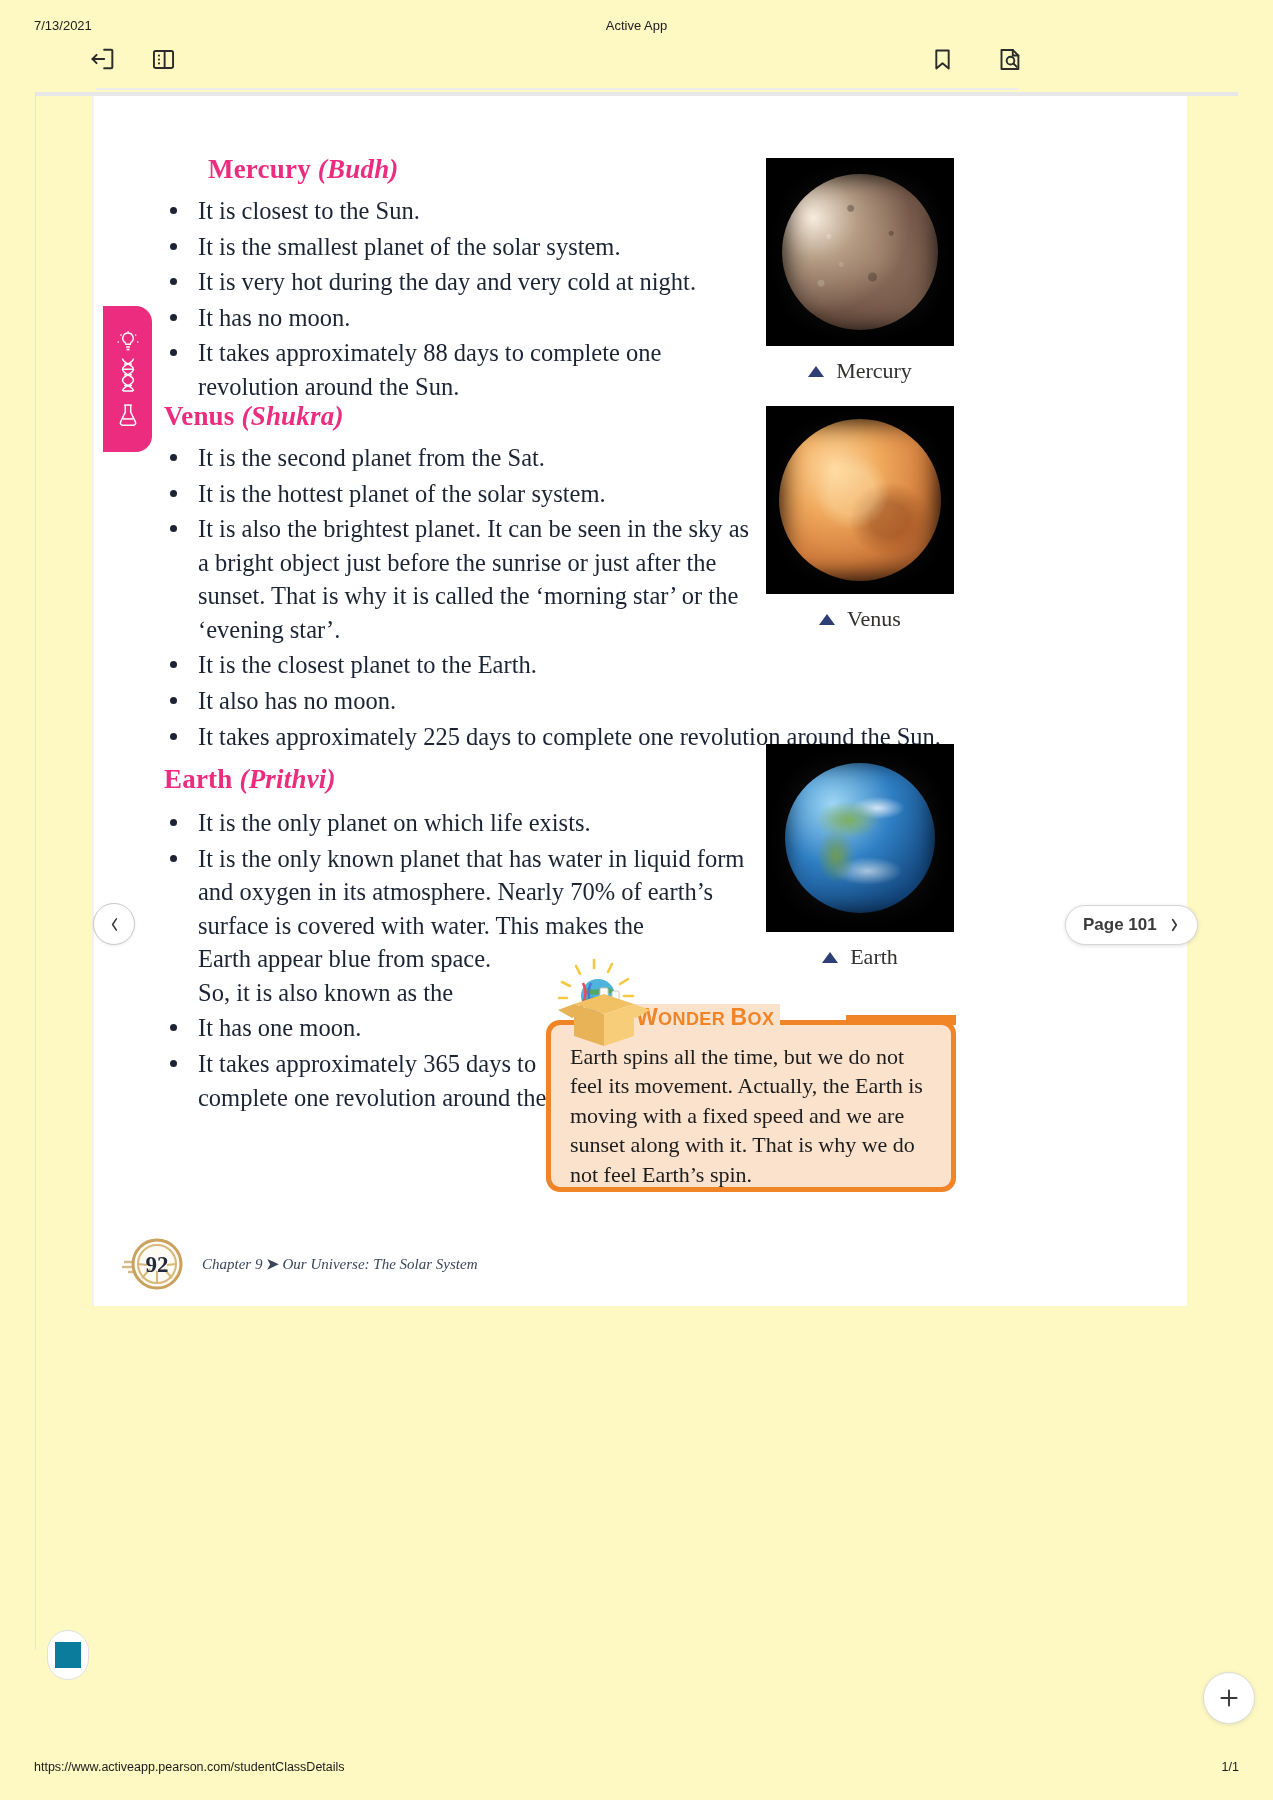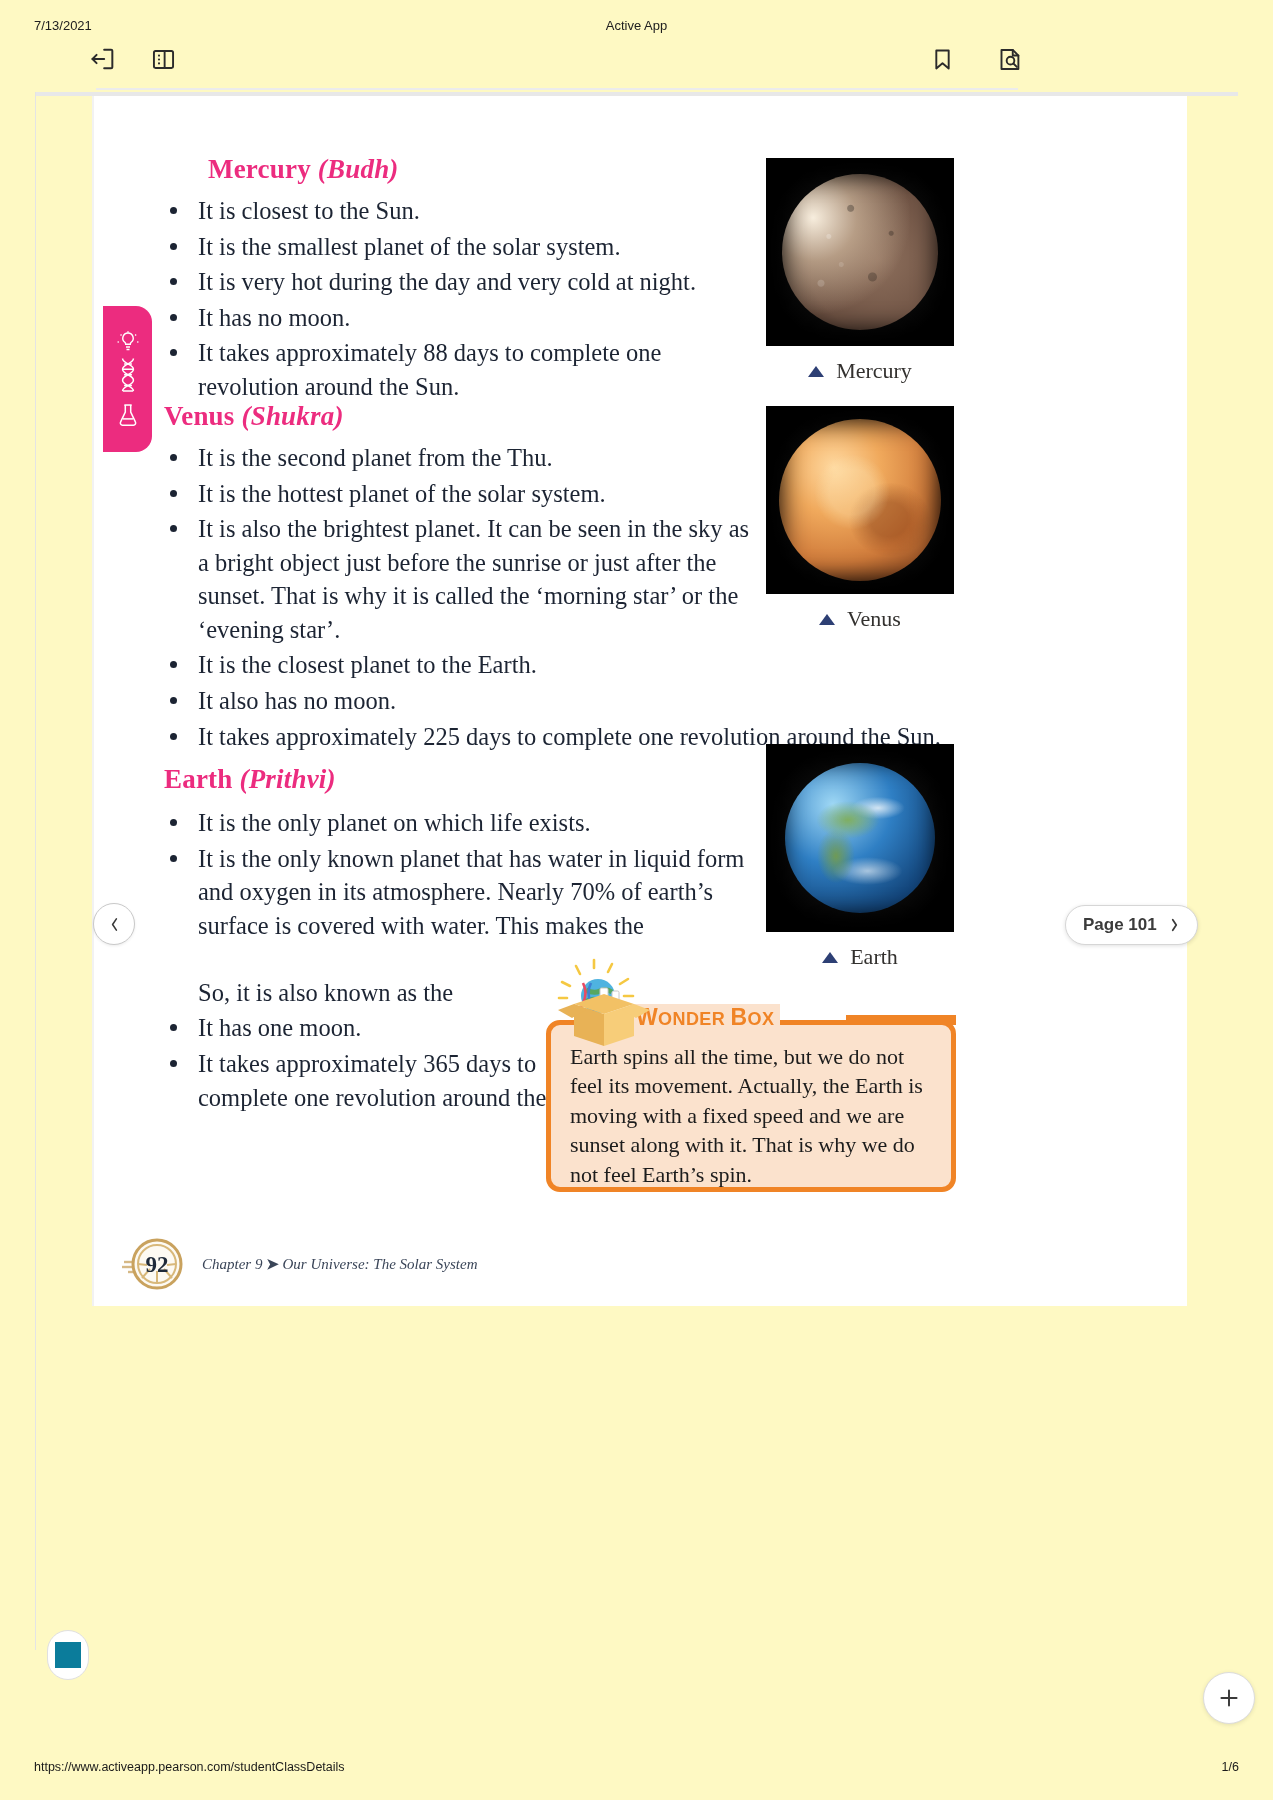--- a/index.html
+++ b/index.html
@@ -407,21 +407,21 @@
         <span class="caption-marker"></span>
         <span>Mercury</span>
       </div>
     </div>
 
     <h2 class="planet-title" style="left:70px; top:305px;">
       <span>Venus</span>
       <span class="hindi">(Shukra)</span>
     </h2>
     <ul class="facts" style="left:70px; top:345px; width:600px;">
-      <li>It is the second planet from the Thu.</li>
+      <li>It is the second planet from the Sat.</li>
       <li>It is the hottest planet of the solar system.</li>
       <li>It is also the brightest planet. It can be seen in the sky as a bright object just before the sunrise or just after the sunset. That is why it is called the ‘morning star’ or the ‘evening star’.</li>
       <li>It is the closest planet to the Earth.</li>
       <li>It also has no moon.</li>
       <li style="width:820px;">It takes approximately 225 days to complete one revolution around the Sun.</li>
     </ul>
 
     <div class="planet-fig" style="left:672px; top:310px;">
       <div class="planet-img">
         <div class="planet-sphere venus-sphere"></div>
@@ -437,21 +437,21 @@
       <span>Earth</span>
       <span class="hindi">(Prithvi)</span>
     </h2>
     <ul class="facts" style="left:70px; top:710px; width:600px;">
       <li>It is the only planet on which life exists.</li>
       <li style="width:600px;">
         
         <span>It is the only known planet that has water in liquid
         form and oxygen in its atmosphere. Nearly 70% of
         earth’s surface is covered with water. This makes the</span><br>
-        <br>
+        <span style="display:inline-block; width:455px;">Earth appear blue from space.</span><br>
         <span style="display:inline-block; width:455px;">So, it is also known as the</span><br>
       </li>
       <li style="width:440px;">It has one moon.</li>
       <li style="width:440px;">It takes approximately 365 days to complete one revolution around the Sun.</li>
     </ul>
 
     <div class="planet-fig" style="left:672px; top:648px;">
       <div class="planet-img">
         <div class="planet-sphere earth-sphere"></div>
         <div class="halo"></div>
@@ -541,16 +541,16 @@
   </div>
 
   <div class="add-fab">
     <svg width="26" height="26" viewBox="0 0 24 24" fill="none" stroke="#3a3a3a" stroke-width="1.8" stroke-linecap="round">
       <path d="M12 5v14M5 12h14"></path>
     </svg>
   </div>
 
   <div class="print-footer">
     <div class="footer-url">https://www.activeapp.pearson.com/studentClassDetails</div>
-    <div class="footer-pages">1/6</div>
+    <div class="footer-pages">1/1</div>
   </div>
 
 </div>
 
 </body></html>

